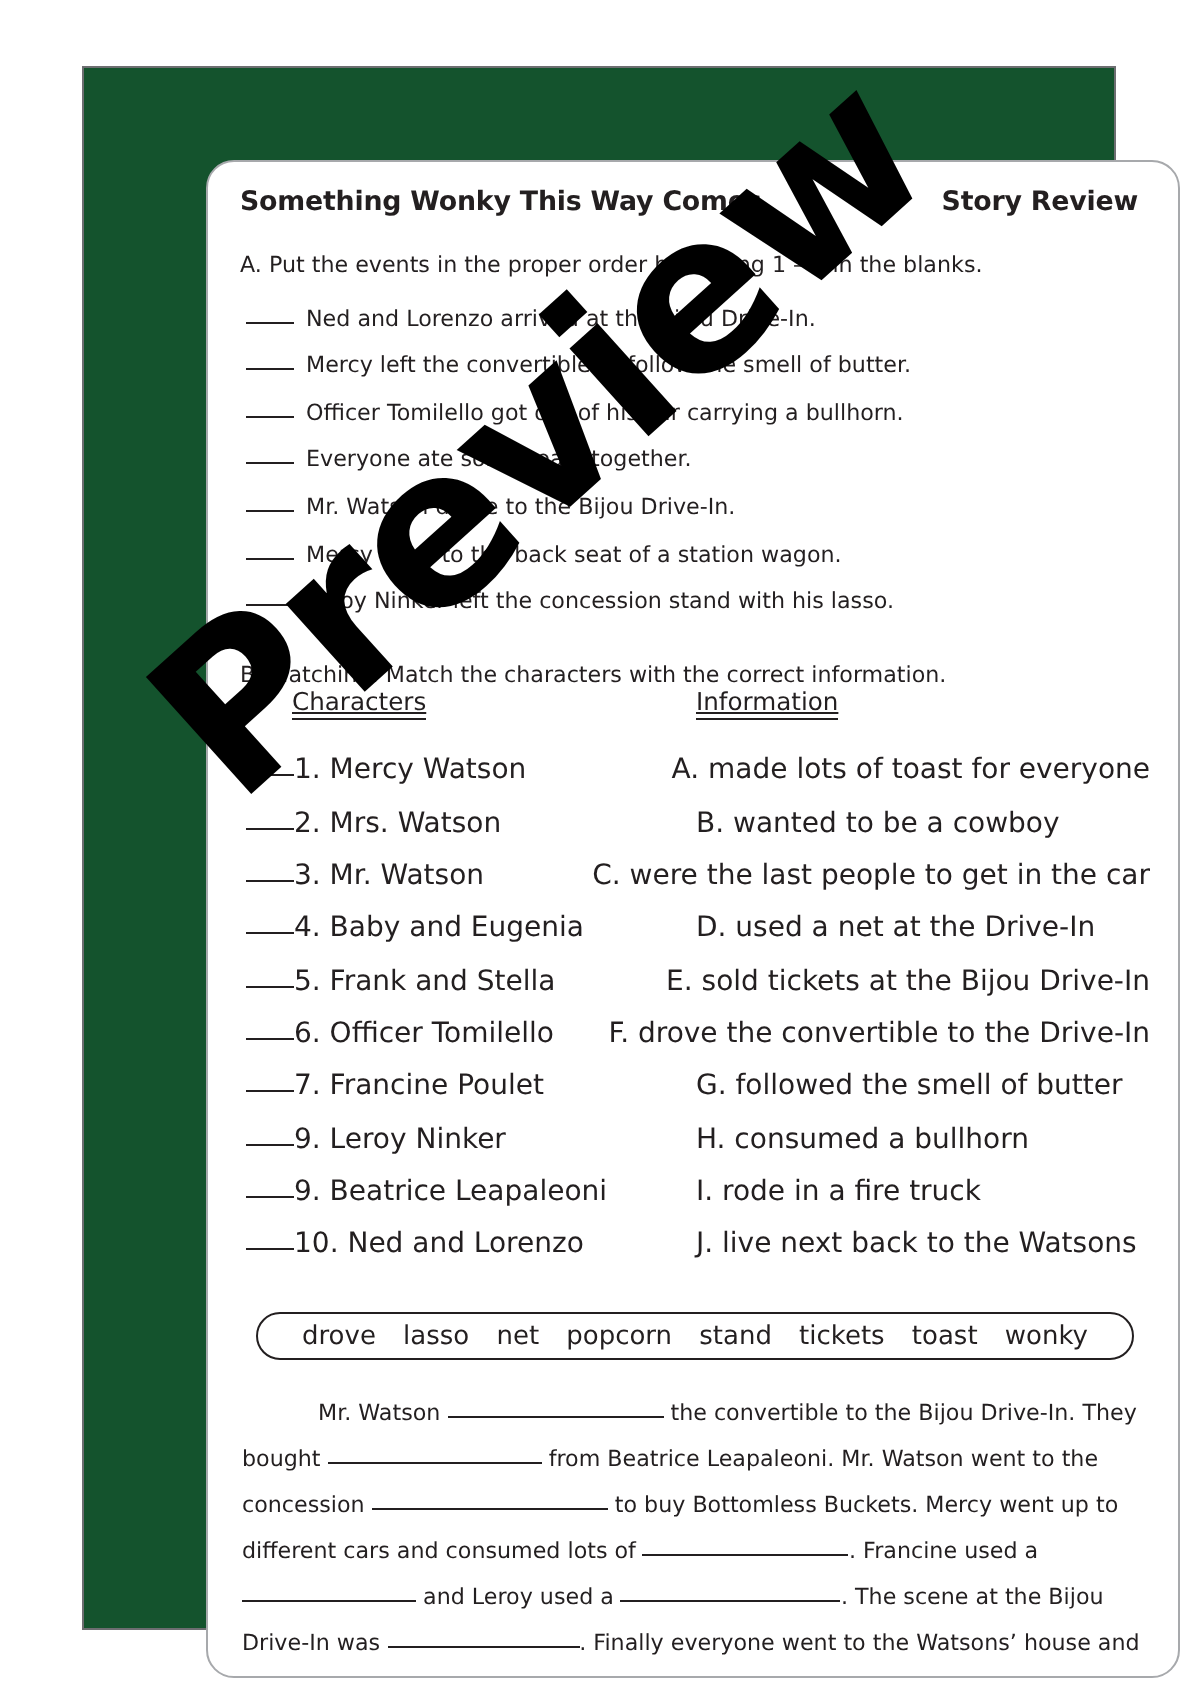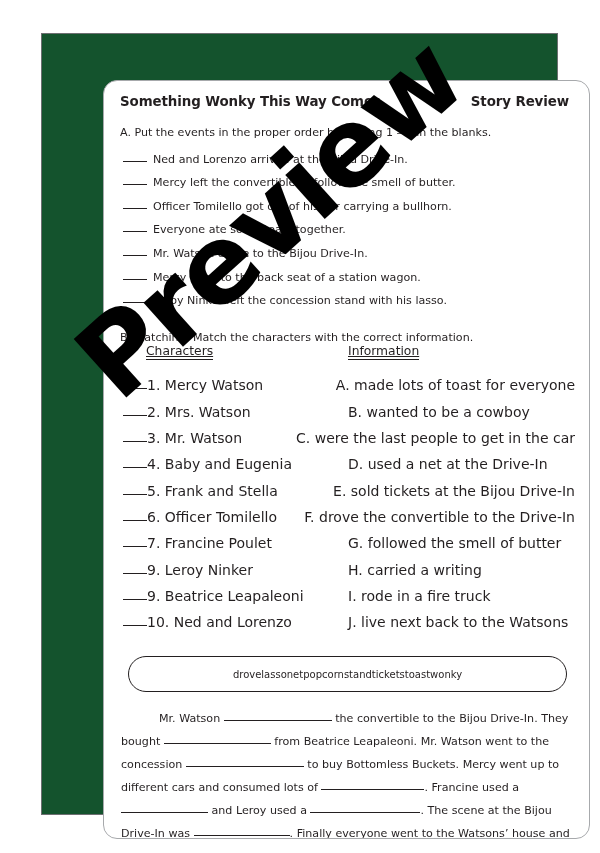--- a/index.html
+++ b/index.html
@@ -120,27 +120,27 @@
     vertical-align: 1px;
   }
 
   
   #section-c { margin-top: 26px; }
 
   #word-box {
     margin: 11px 8px 0 10px;
     border: 1.1px solid #231f20;
     border-radius: 999px;
-    height: 36px;
+    height: 24px;
     display: flex;
     align-items: center;
-    justify-content: center;
+    justify-content: space-between;
     padding: 0 22px;
     box-sizing: border-box;
-    font-size: 10px;
+    font-size: 13px;
   }
   #word-box .w { white-space: nowrap; }
 
   #fill-para {
     margin: 15px 3px 0 3px;
     font-size: 11.1px;
     line-height: 2.08;
     text-indent: 38px;
     text-align: left;
   }
@@ -245,21 +245,21 @@
         <div class="b-row">
           <div class="left"><span class="blank-b"></span><span>6. Officer Tomilello</span></div>
           <div class="right">F. drove the convertible to the Drive-In</div>
         </div>
         <div class="b-row">
           <div class="left"><span class="blank-b"></span><span>7. Francine Poulet</span></div>
           <div class="right">G. followed the smell of butter</div>
         </div>
         <div class="b-row">
           <div class="left"><span class="blank-b"></span><span>9. Leroy Ninker</span></div>
-          <div class="right">H. carried a writing</div>
+          <div class="right">H. consumed a bullhorn</div>
         </div>
         <div class="b-row">
           <div class="left"><span class="blank-b"></span><span>9. Beatrice Leapaleoni</span></div>
           <div class="right">I. rode in a fire truck</div>
         </div>
         <div class="b-row">
           <div class="left"><span class="blank-b"></span><span>10. Ned and Lorenzo</span></div>
           <div class="right">J. live next back to the Watsons</div>
         </div>
       </div>

